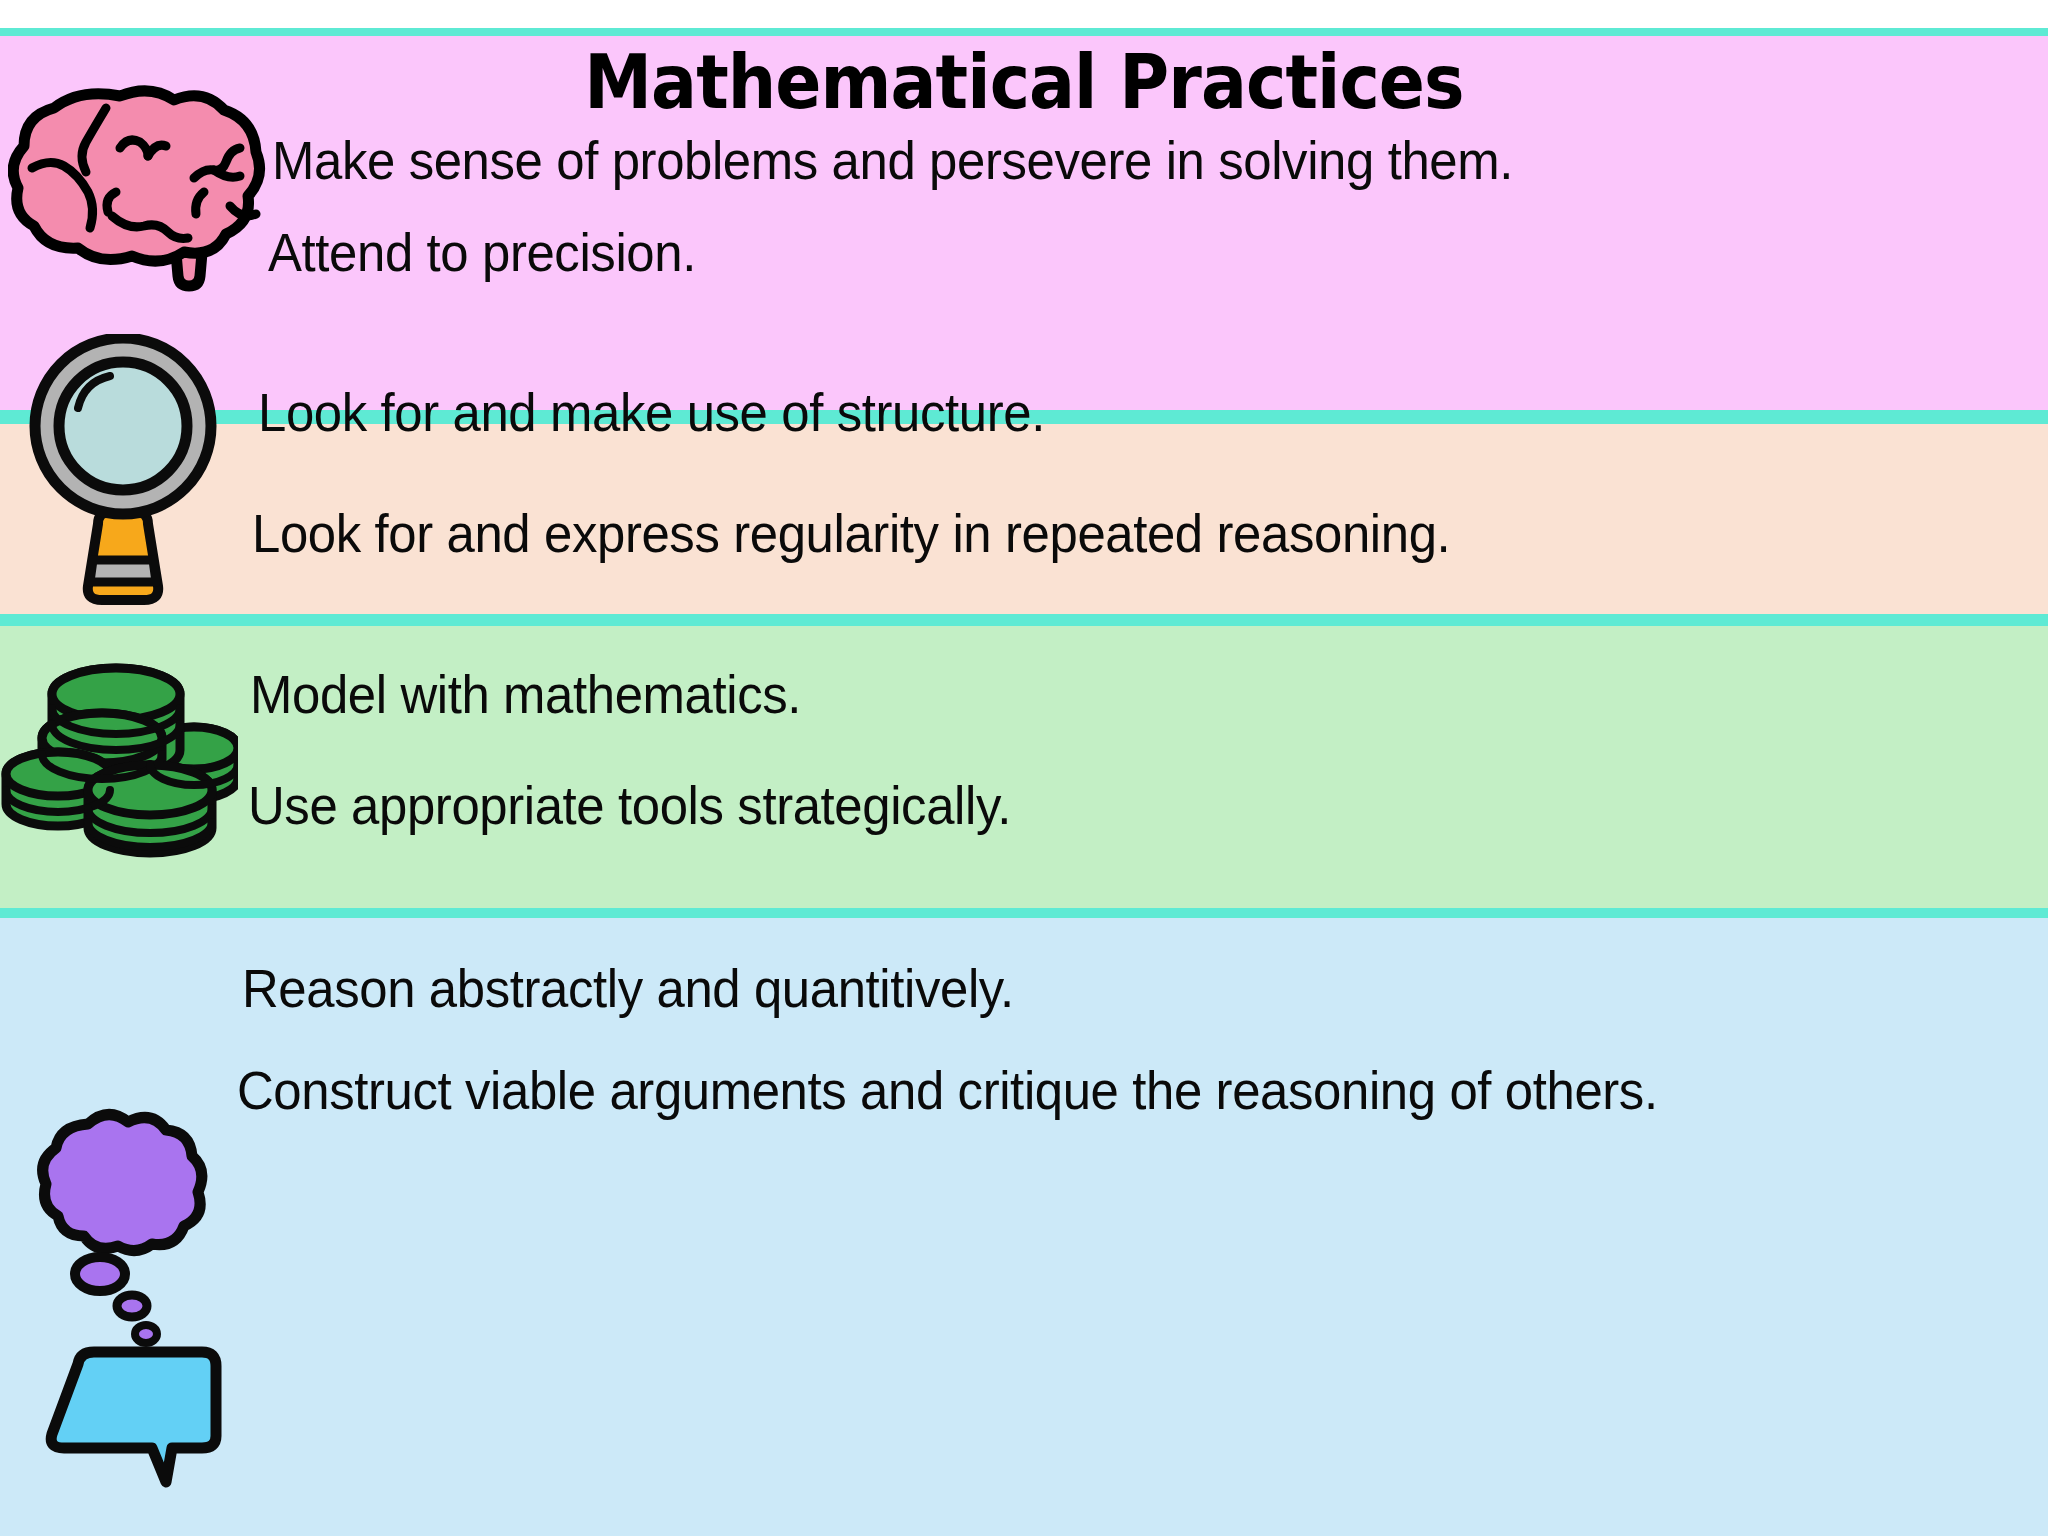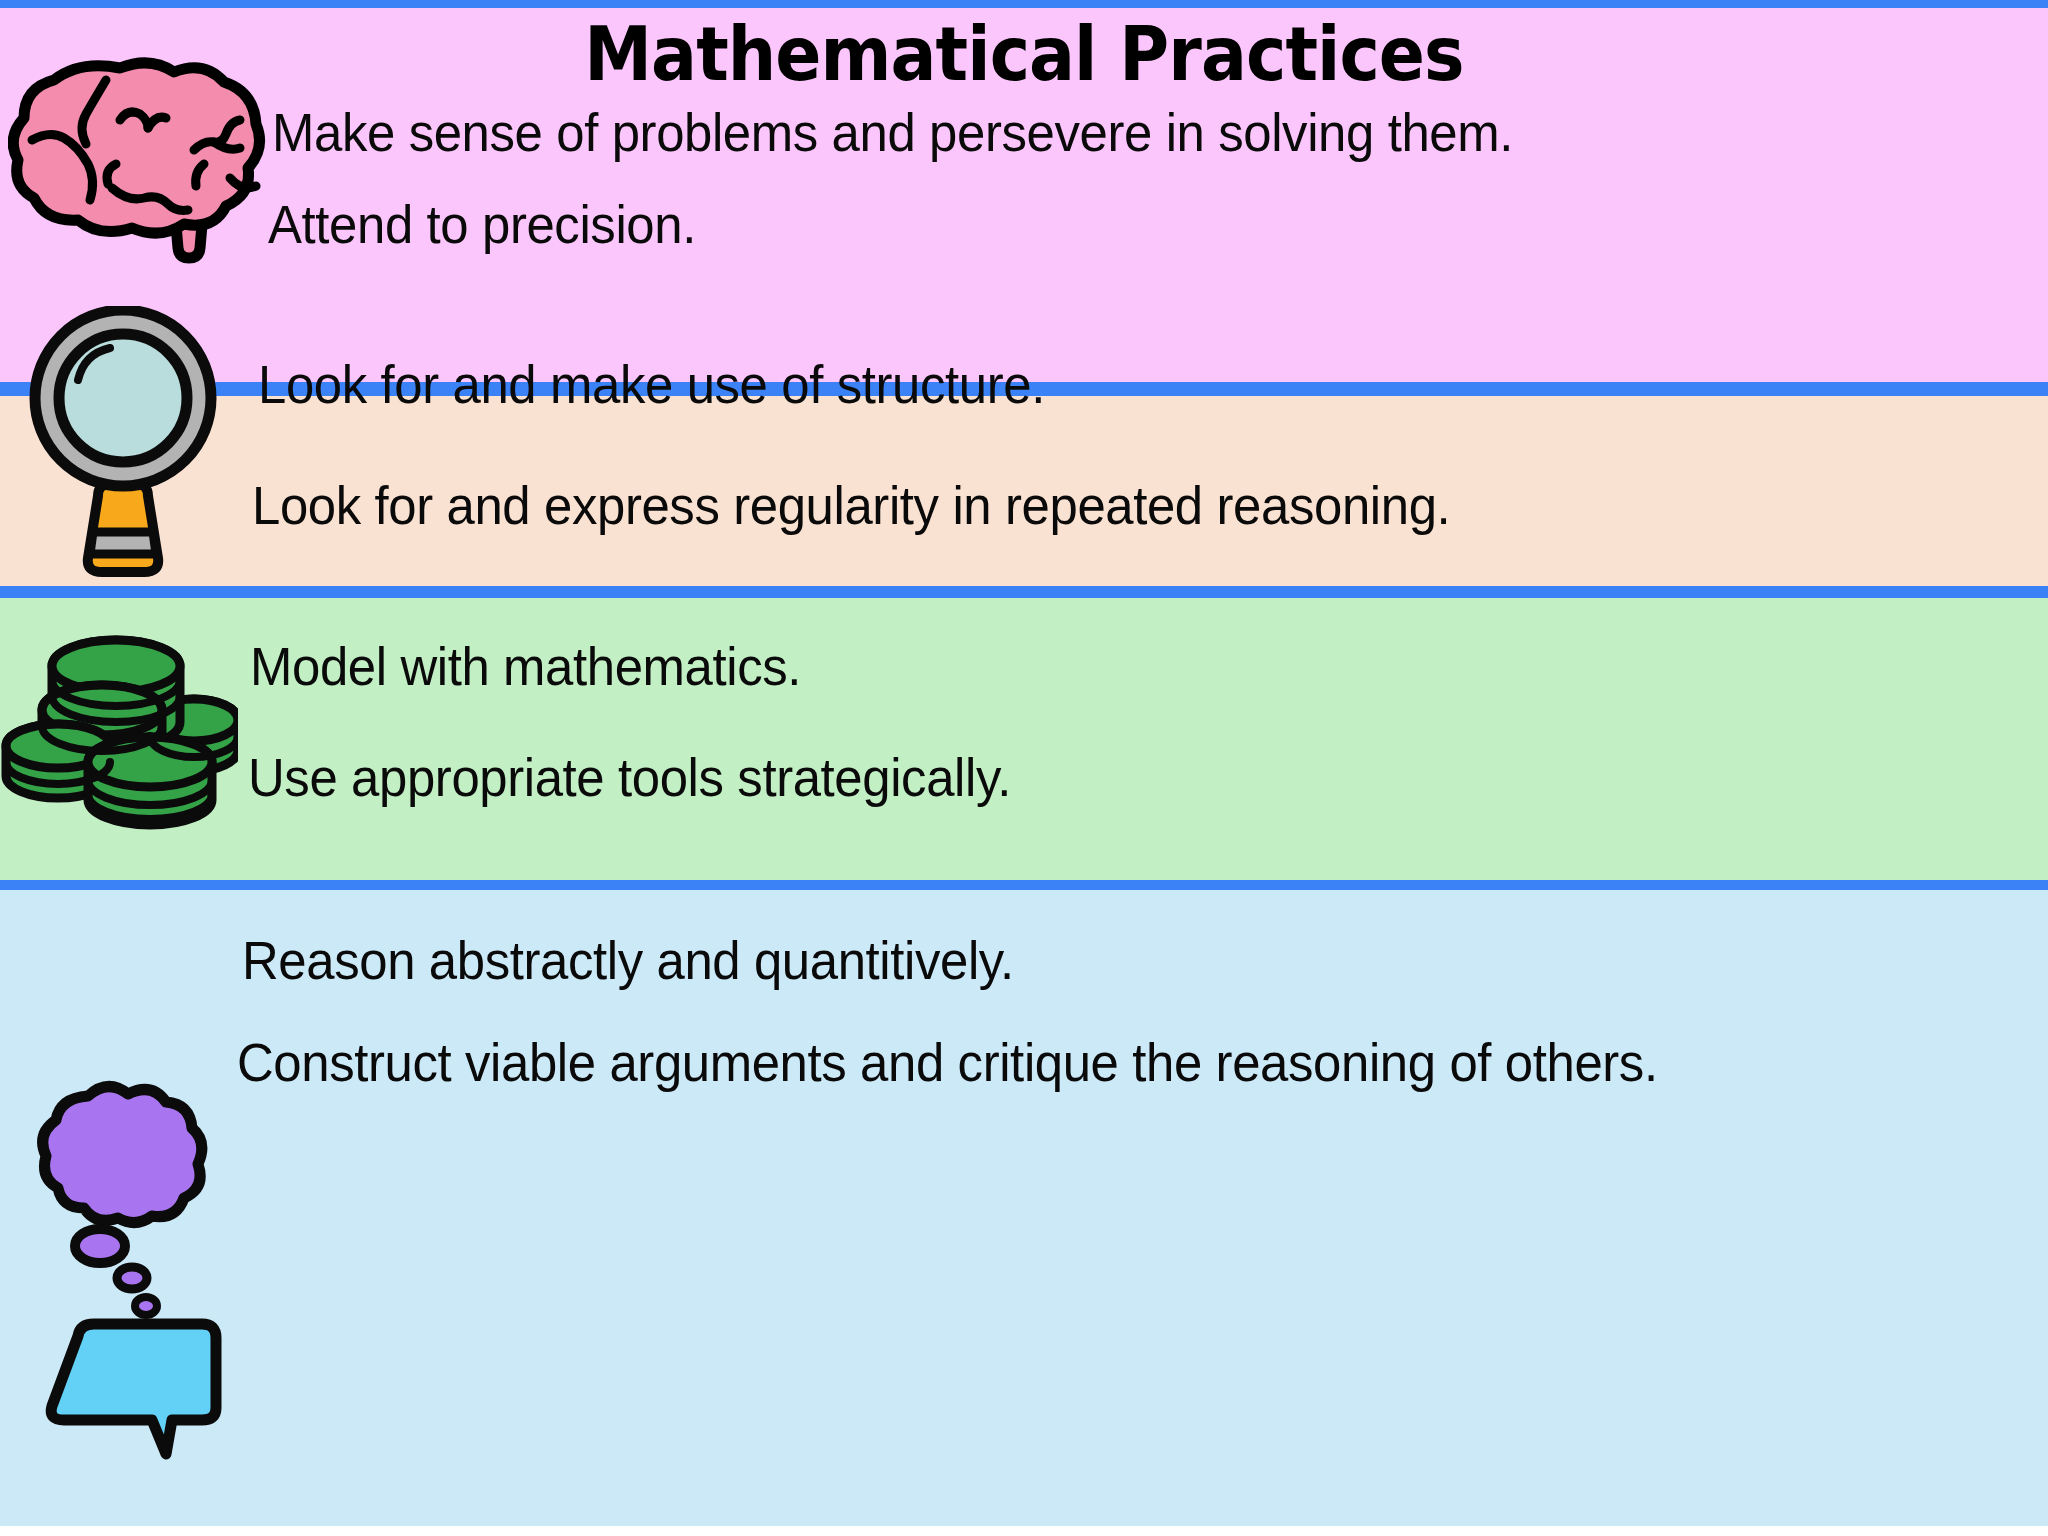--- a/index.html
+++ b/index.html
@@ -3,21 +3,21 @@
 <meta charset="utf-8">
 <title>Mathematical Practices</title>
 <style>
   html,body{margin:0;padding:0;}
   body{
     width:2048px;height:1536px;
     background:#ffffff;
     font-family:"Liberation Sans","DejaVu Sans",sans-serif;
     overflow:hidden;
   }
-  .poster{position:relative;width:2048px;height:1188px;background:#3b82f6;}
+  .poster{position:relative;width:2048px;height:1188px;background:#5eead4;margin-top:28px;}
 
   
   .band{position:absolute;left:0;width:2048px;box-sizing:border-box;}
   .band-pink  {top:8px;   height:374px; background:#FBC6FB;}
   .band-peach {top:396px; height:190px; background:#FAE2D3;}
   .band-green {top:598px; height:282px; background:#C3EFC5;}
   .band-blue  {top:890px; height:636px; background:#CCE9F8;}
 
   
   .title{

